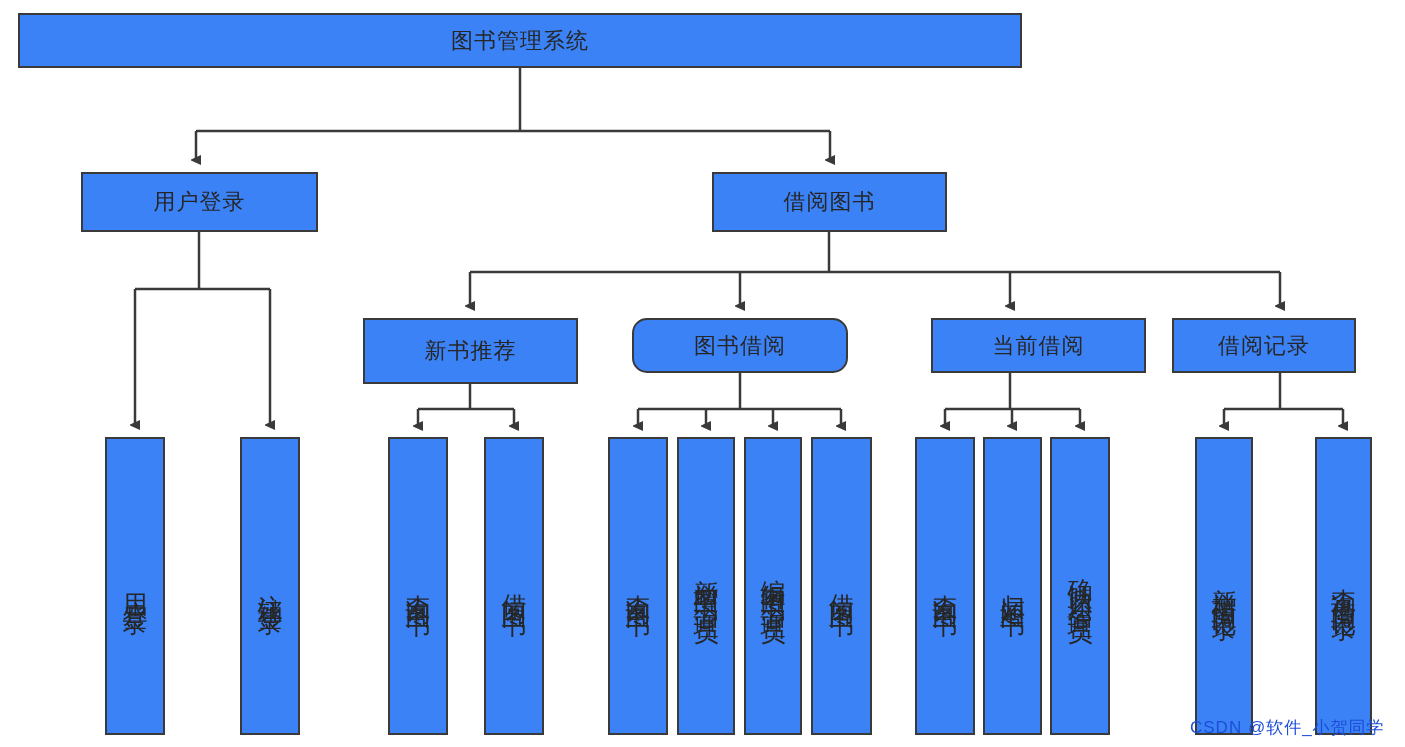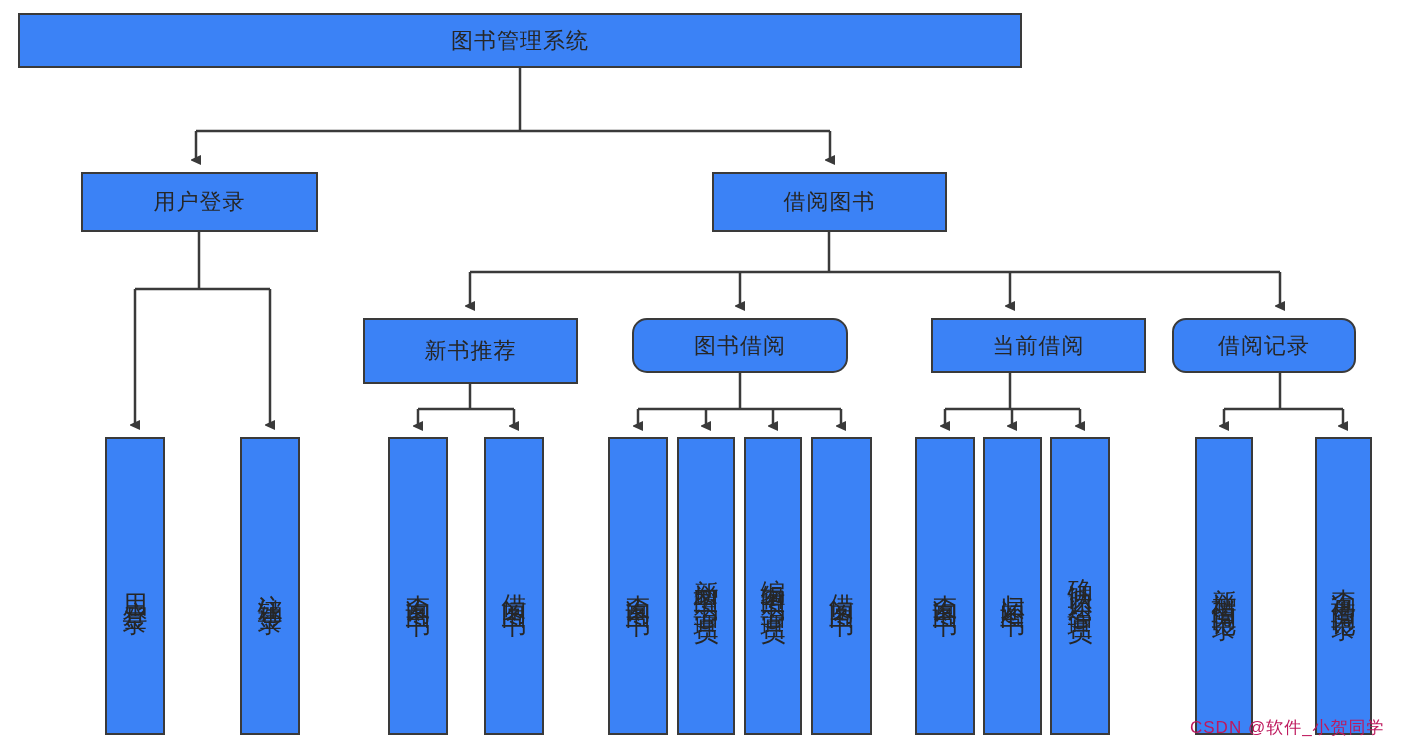--- a/index.html
+++ b/index.html
@@ -8,21 +8,21 @@
   #canvas{position:relative;width:1405px;height:747px;}
   svg.wires{position:absolute;left:0;top:0;width:1405px;height:747px;}
   .node{position:absolute;box-sizing:border-box;border:2.5px solid #3a3a3a;
         background:#3b82f6;display:flex;align-items:center;justify-content:center;
         color:#262626;}
   .node.h{font-size:22px;letter-spacing:1px;}
   .node.v{writing-mode:vertical-rl;text-orientation:upright;
           font-size:25px;letter-spacing:6px;line-height:1;padding:10px 0;
           align-items:center;justify-content:center;}
   .node.v span{writing-mode:vertical-rl;text-orientation:upright;}
-  .watermark{position:absolute;color:#be185d;font-size:17px;letter-spacing:1px;
+  .watermark{position:absolute;color:#1d4ed8;font-size:17px;letter-spacing:1px;
              white-space:nowrap;}
 </style>
 </head>
 <body>
 
 <div id="canvas">
 
   <svg class="wires" viewBox="0 0 1405 747" xmlns="http://www.w3.org/2000/svg">
     <defs>
       <marker id="arrow" markerWidth="10" markerHeight="10" refX="5" refY="5" orient="auto" markerUnits="userSpaceOnUse">
@@ -86,21 +86,21 @@
 
   <div class="node h" id="n-l3-0" style="left: 363px; top: 318px; width: 215px; height: 66px;">
       <span>新书推荐</span>
     </div>
   <div class="node h" id="n-l3-1" style="left: 632px; top: 318px; width: 216px; height: 55px; border-radius: 15px;">
       <span>图书借阅</span>
     </div>
   <div class="node h" id="n-l3-2" style="left: 903px; top: 318px; width: 215px; height: 55px; margin-left: 28px;">
       <span>当前借阅</span>
     </div>
-  <div class="node h" id="n-l3-3" style="left: 1172px; top: 318px; width: 184px; height: 55px; border-radius: 14px;">
+  <div class="node h" id="n-l3-3" style="left: 1172px; top: 318px; width: 184px; height: 55px;">
       <span>借阅记录</span>
     </div>
 
   <div class="node v" id="n-lf-0" style="left: 105px; top: 437px; width: 60px; height: 298px;">
       <span>用户登录</span>
     </div>
   <div class="node v" id="n-lf-1" style="left: 240px; top: 437px; width: 60px; height: 298px;">
       <span>注销登录</span>
     </div>
   <div class="node v" id="n-lf-2" style="left: 388px; top: 437px; width: 60px; height: 298px;">

